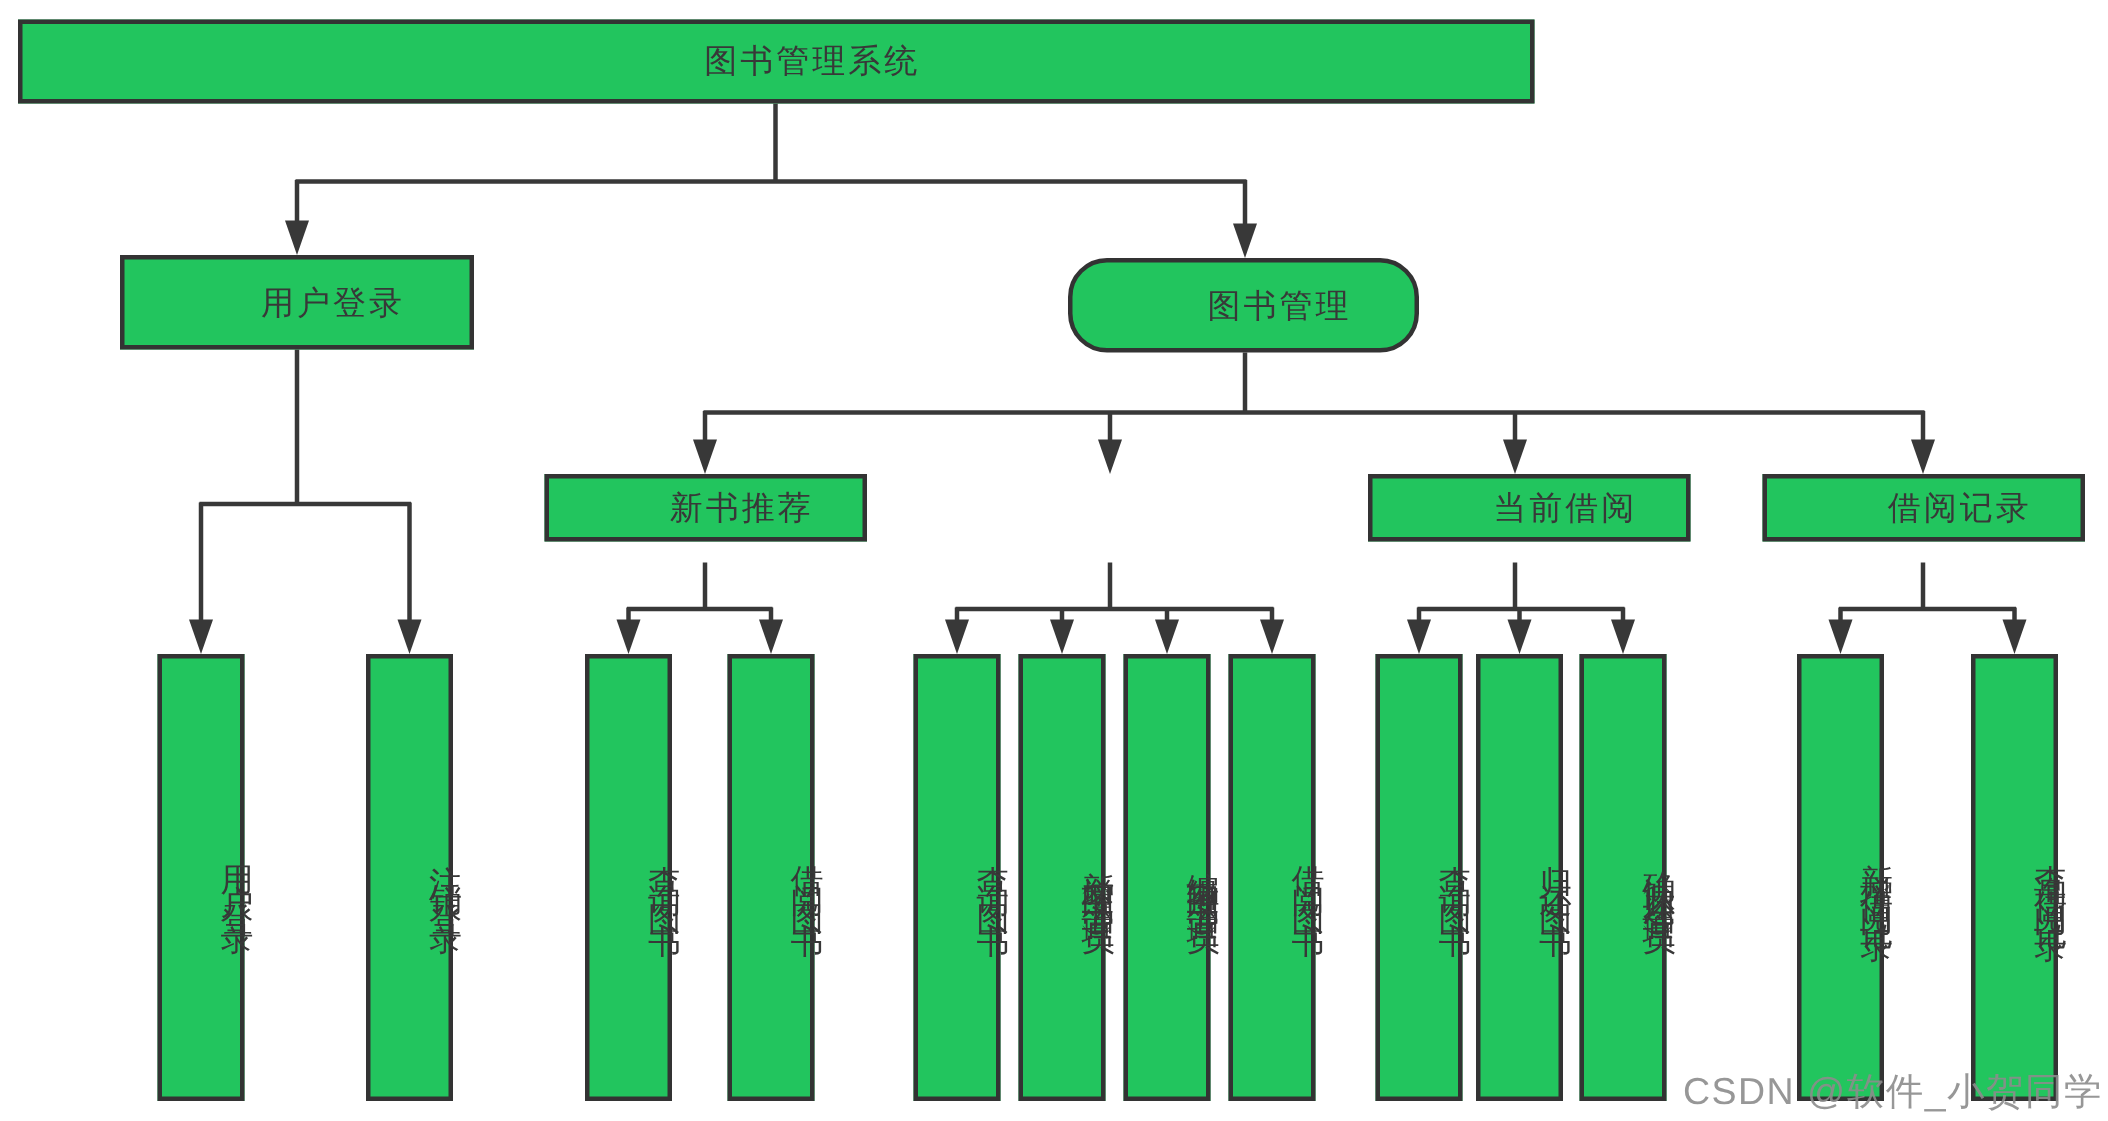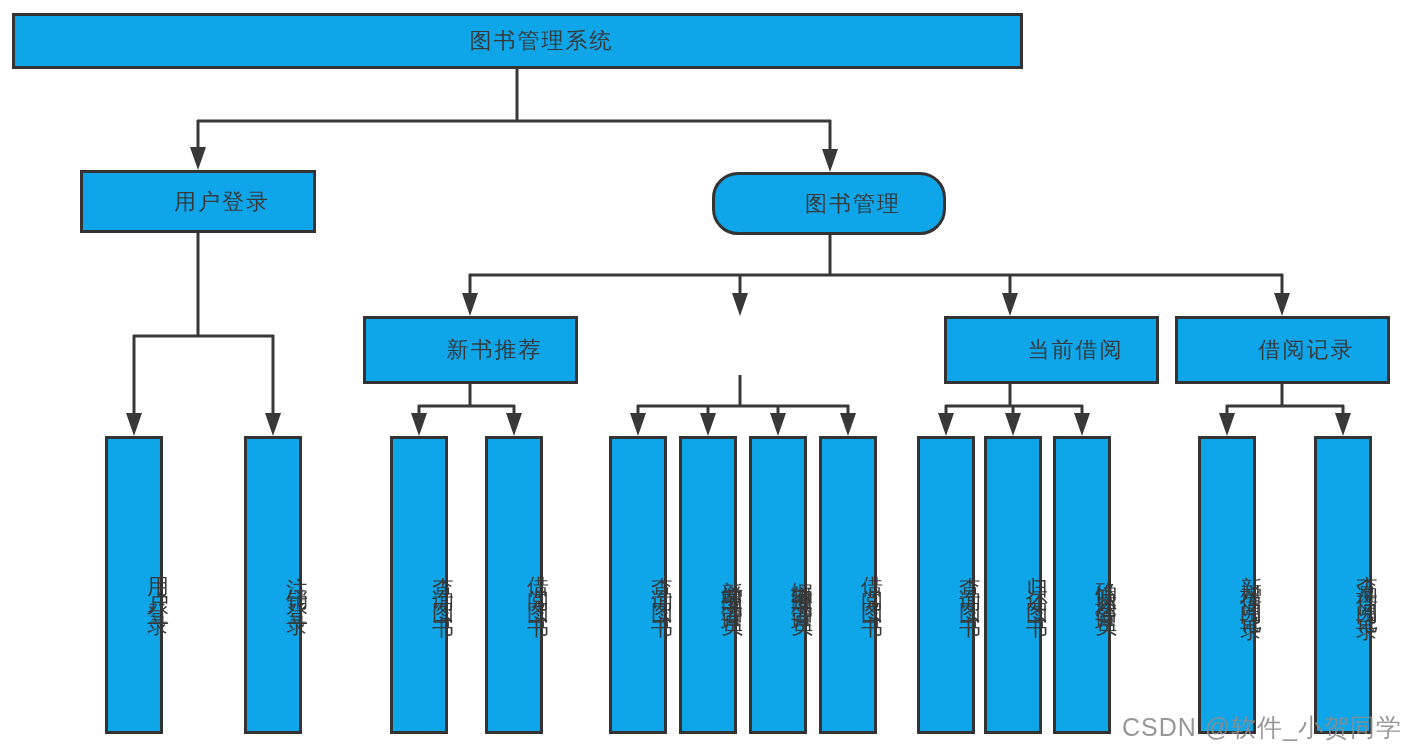--- a/index.html
+++ b/index.html
@@ -17,40 +17,40 @@
   }
   #connector-svg {
     position: absolute;
     left: 0; top: 0;
     width: 1405px; height: 747px;
   }
   .node {
     position: absolute;
     box-sizing: border-box;
     border: 3px solid #333333;
-    background: #0ea5e9;
+    background: #22c55e;
     display: flex;
     align-items: center;
     justify-content: center;
     color: #383838;
     padding-left: 48px;
   }
   .node-label {
     font-size: 22px;
     letter-spacing: 2px;
     white-space: nowrap;
     color: #383838;
   }
   .root-box    { left: 12px;  top: 13px;  width: 1011px; height: 56px; }
   .l2-0        { left: 80px;  top: 170px; width: 236px;  height: 63px; }
   .l2-1        { left: 712px; top: 172px; width: 234px;  height: 63px; border-radius: 26px; }
-  .l3          { top: 316px; width: 215px; height: 68px; }
+  .l3          { top: 316px; width: 215px; height: 45px; }
   .l3-0        { left: 363px; }
   .l3-1        { left: 632px; }
-  .l3-2        { left: 944px; }
+  .l3-2        { left: 912px; }
   .l3-3        { left: 1175px; }
   .leaf        { top: 436px; width: 58px; height: 298px; }
   .leaf-0  { left: 105px; }
   .leaf-1  { left: 244px; }
   .leaf-2  { left: 390px; }
   .leaf-3  { left: 485px; }
   .leaf-4  { left: 609px; }
   .leaf-5  { left: 679px; }
   .leaf-6  { left: 749px; }
   .leaf-7  { left: 819px; }

